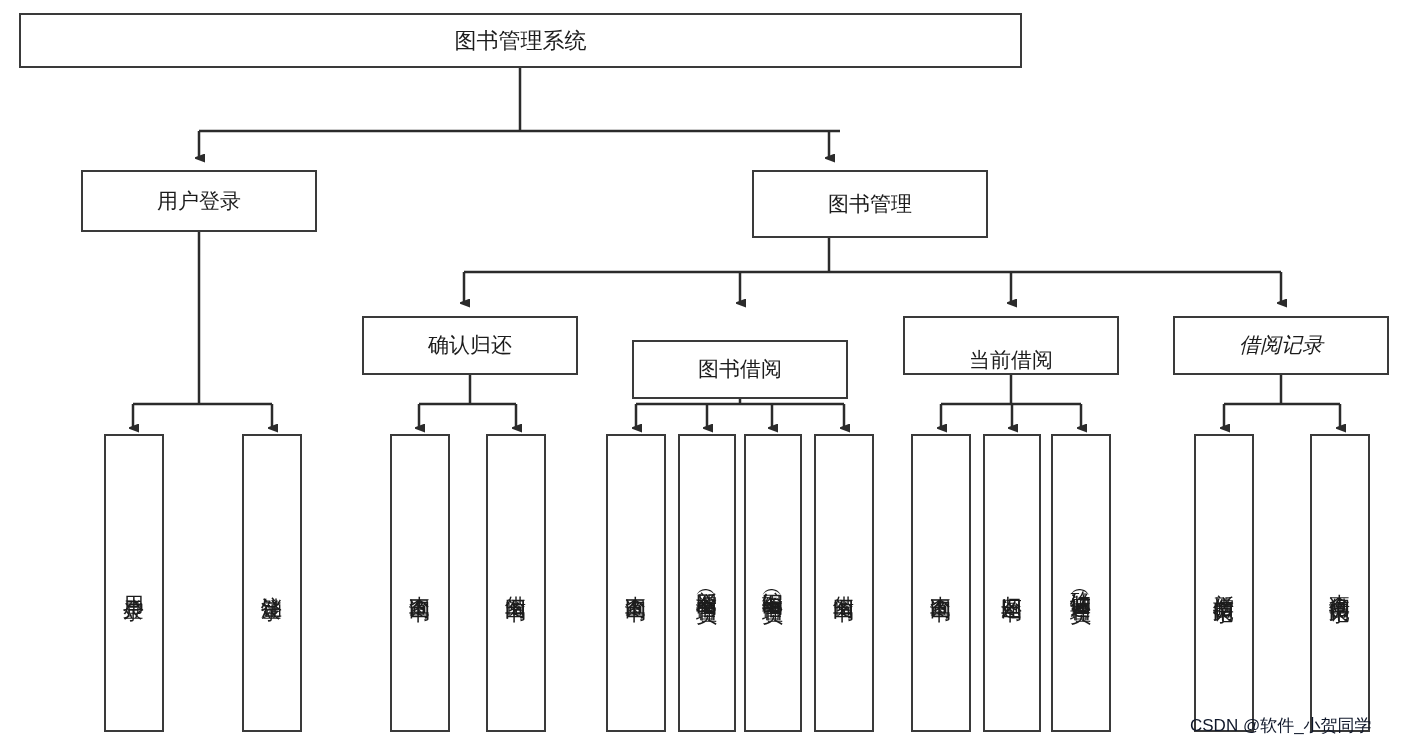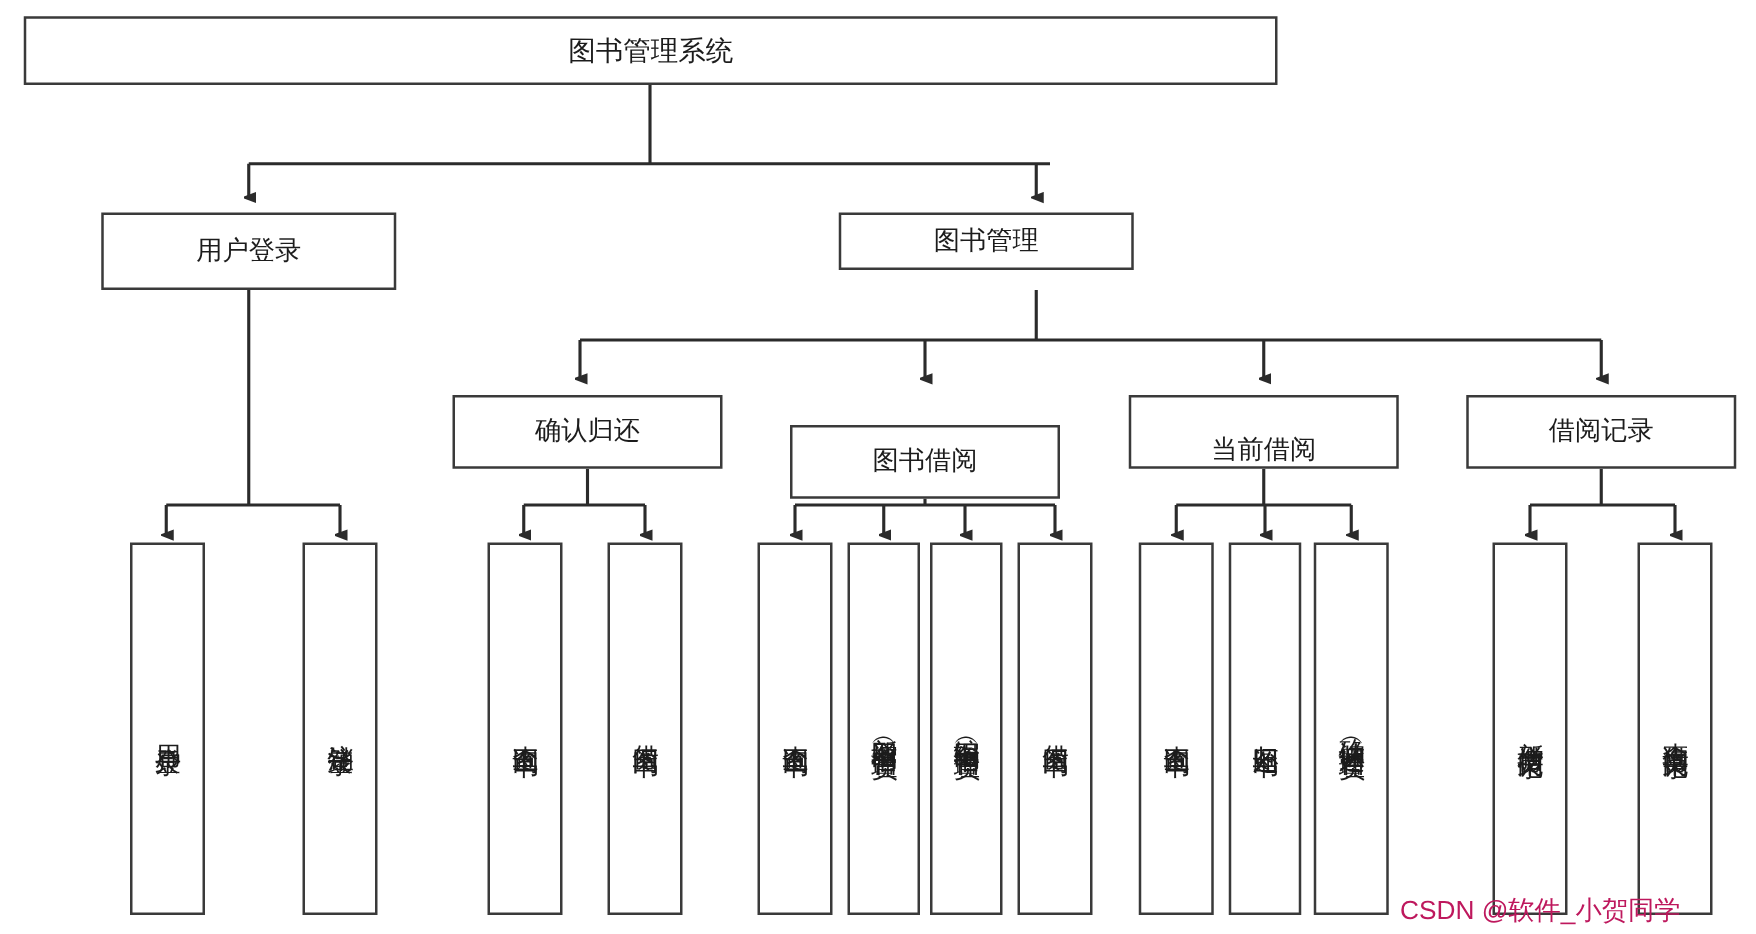--- a/index.html
+++ b/index.html
@@ -54,24 +54,24 @@
   }
   .node.vertical .label {
     writing-mode: vertical-rl;
     text-orientation: upright;
     font-size: 21px;
     letter-spacing: 2px;
     line-height: 1;
   }
   .watermark {
     position: absolute;
-    left: 1120px;
+    left: 1190px;
     top: 714px;
-    font-size: 21px;
-    color: #be185d;
+    font-size: 17px;
+    color: #0f172a;
     z-index: 3;
     white-space: nowrap;
     font-family: "Liberation Sans", "DejaVu Sans", sans-serif;
   }
 </style>
 </head>
 <body>
 
 <div id="canvas">
 
@@ -125,34 +125,34 @@
     </g>
   </svg>
 
   <div class="node root horizontal" style="left:19px; top:13px; width:1003px; height:55px;">
     <span class="label">图书管理系统</span>
   </div>
 
   <div class="node horizontal" style="left:81px; top:170px; width:236px; height:62px;">
     <span class="label">用户登录</span>
   </div>
-  <div class="node horizontal" style="left:671px; top:170px; width:236px; height:46px;">
+  <div class="node horizontal" style="left:752px; top:170px; width:236px; height:68px;">
     <span class="label">图书管理</span>
   </div>
 
   <div class="node horizontal" style="left:362px; top:316px; width:216px; height:59px;">
     <span class="label">确认归还</span>
   </div>
   <div class="node horizontal" style="left:632px; top:316px; width:216px; height:59px;margin-top:24px;">
     <span class="label">图书借阅</span>
   </div>
   <div class="node horizontal" style="left:903px; top:316px; width:216px; height:59px;align-items:flex-end;">
     <span class="label">当前借阅</span>
   </div>
-  <div class="node horizontal" style="left:1173px; top:316px; width:216px; height:59px;">
+  <div class="node horizontal" style="left:1173px; top:316px; width:216px; height:59px;font-style:italic;">
     <span class="label">借阅记录</span>
   </div>
 
   <div class="node vertical" style="left:104px; top:434px; width:60px; height:298px;">
     <span class="label">用户登录</span>
   </div>
   <div class="node vertical" style="left:242px; top:434px; width:60px; height:298px;">
     <span class="label">注销登录</span>
   </div>
 

